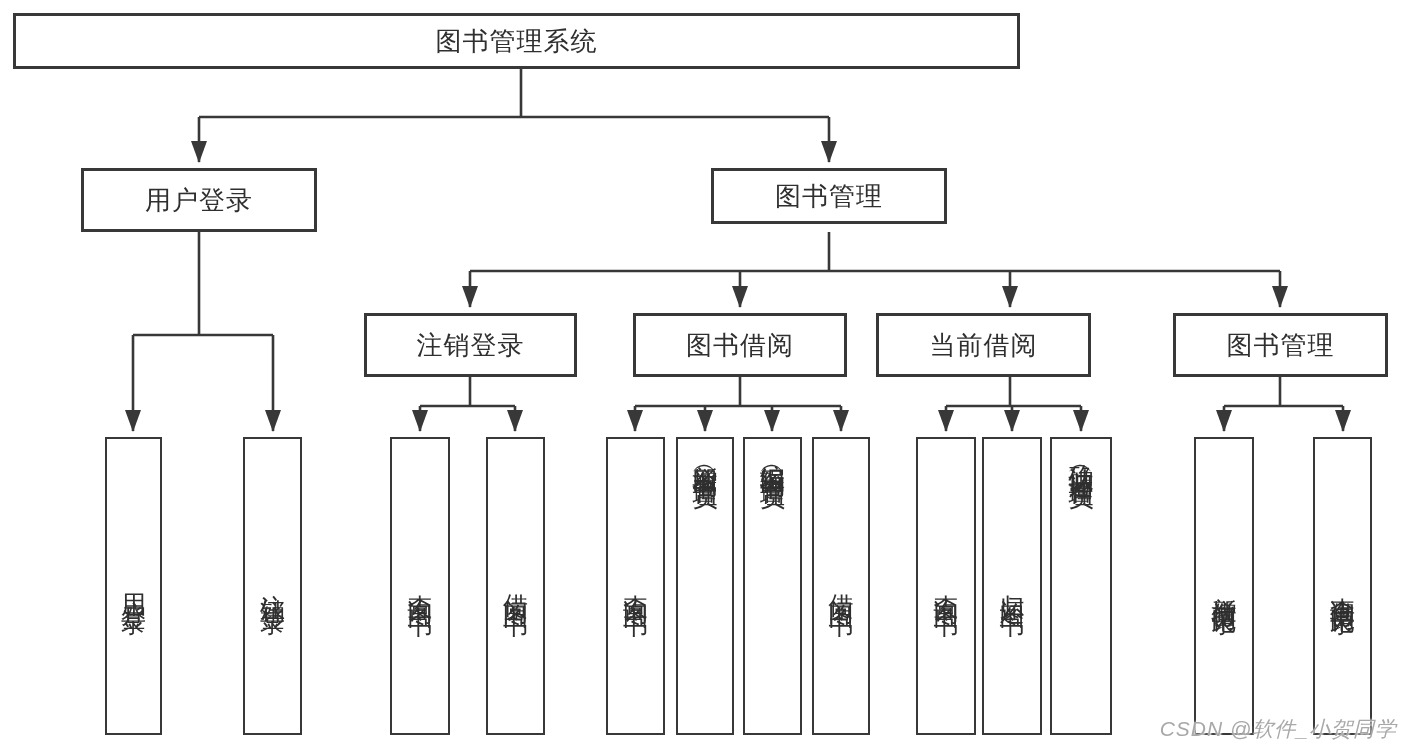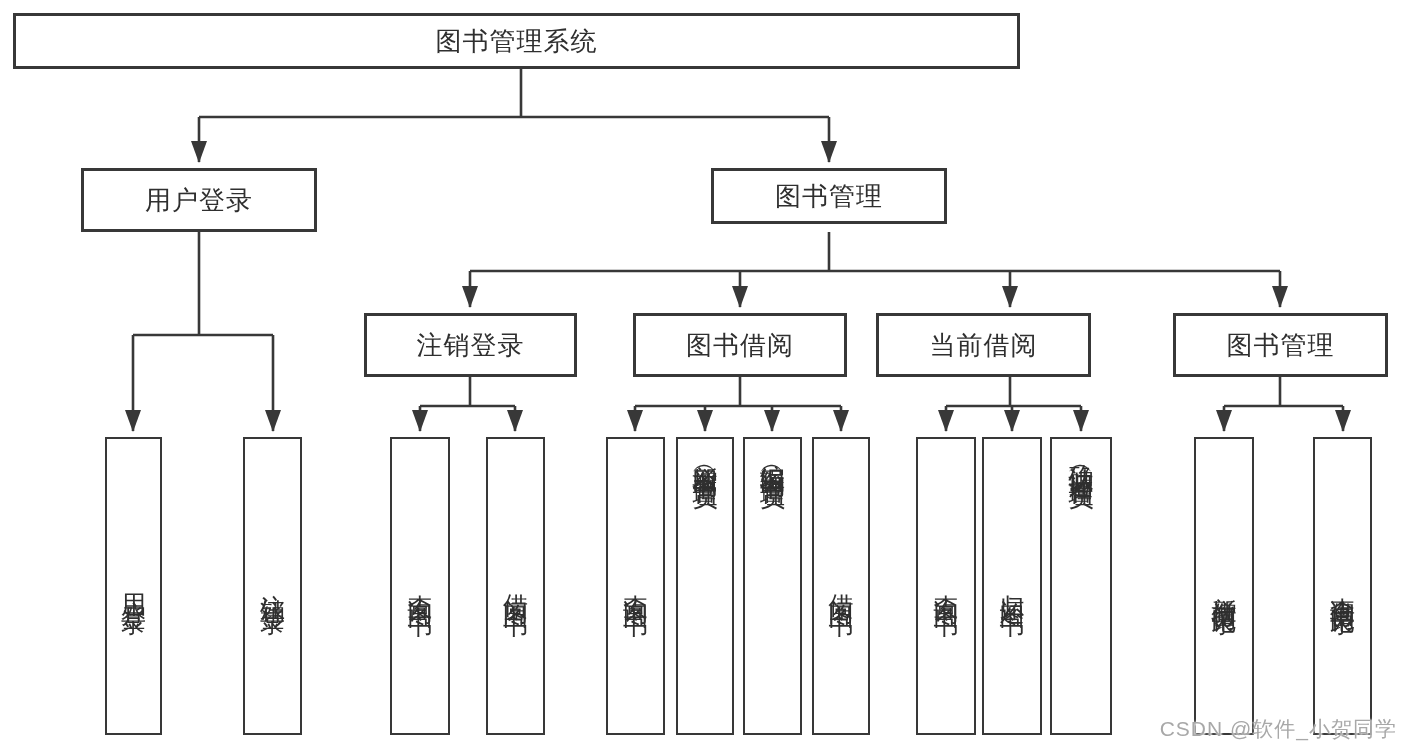--- a/index.html
+++ b/index.html
@@ -73,20 +73,21 @@
   .watermark{
     position:absolute;
     right:8px;
     bottom:4px;
     font-size:21px;
     color:var(--watermark);
     letter-spacing:1px;
     z-index:3;
     text-shadow:0 0 3px rgba(255,255,255,.9), 1px 1px 2px rgba(255,255,255,.9);
     white-space:nowrap;
+    font-style:italic;
   }
 </style>
 </head>
 <body>
 
 <div class="stage">
 
   <svg class="connectors" width="1405" height="747" viewBox="0 0 1405 747">
     <defs>
       <marker id="arrow" viewBox="0 0 24 18" refX="22" refY="9" markerWidth="24" markerHeight="18" orient="auto" markerUnits="userSpaceOnUse">

